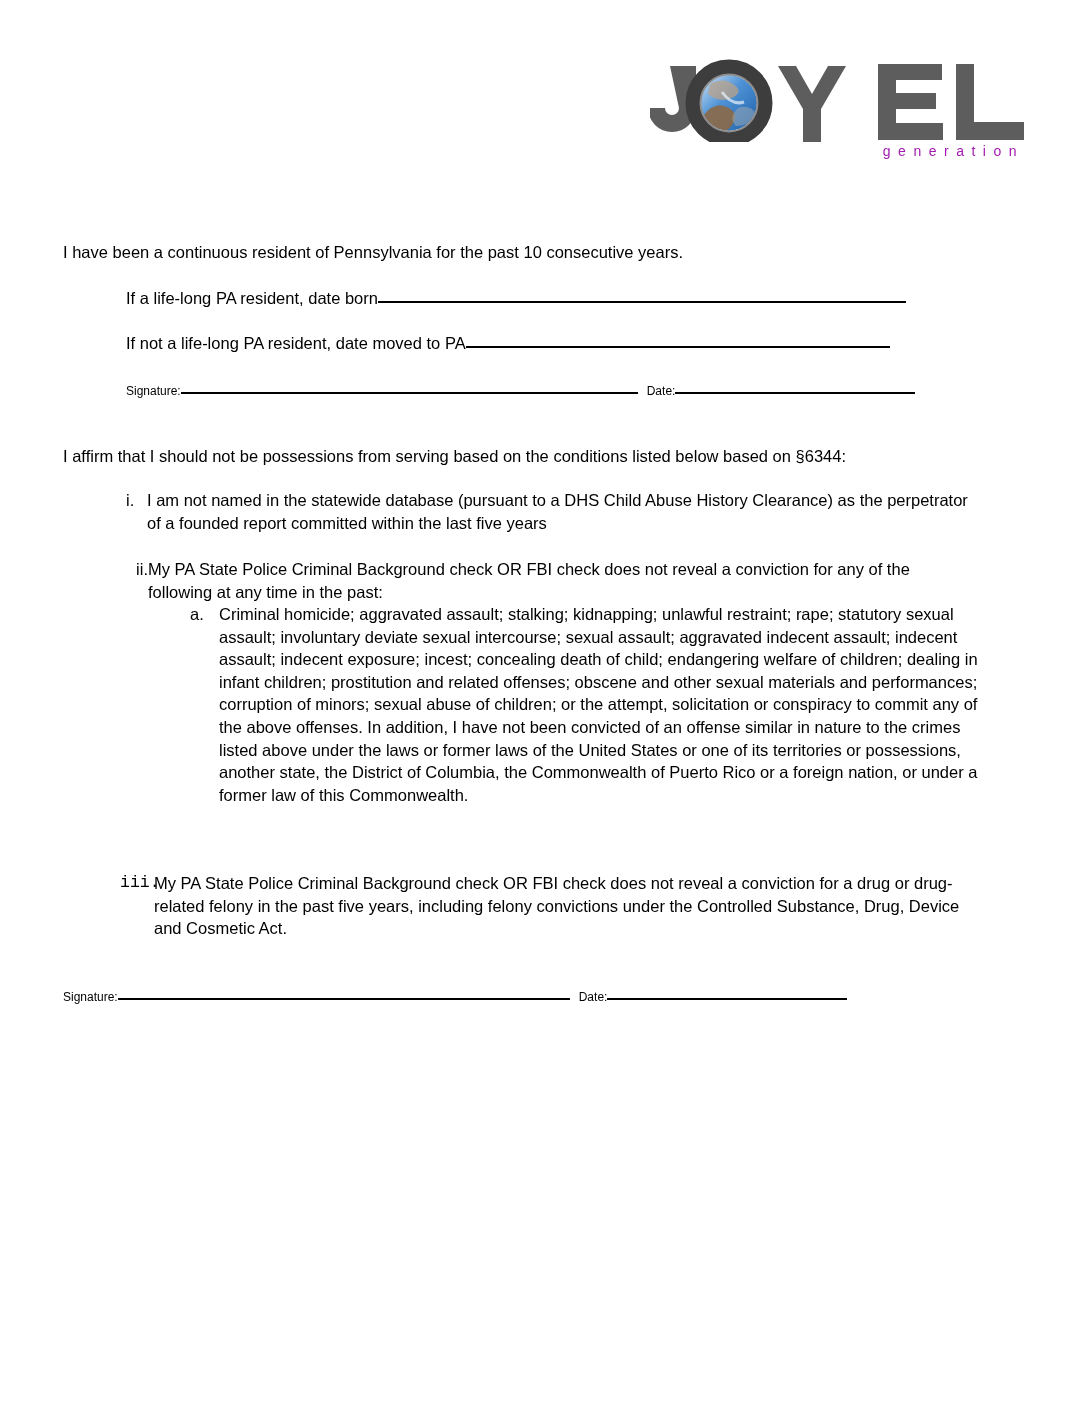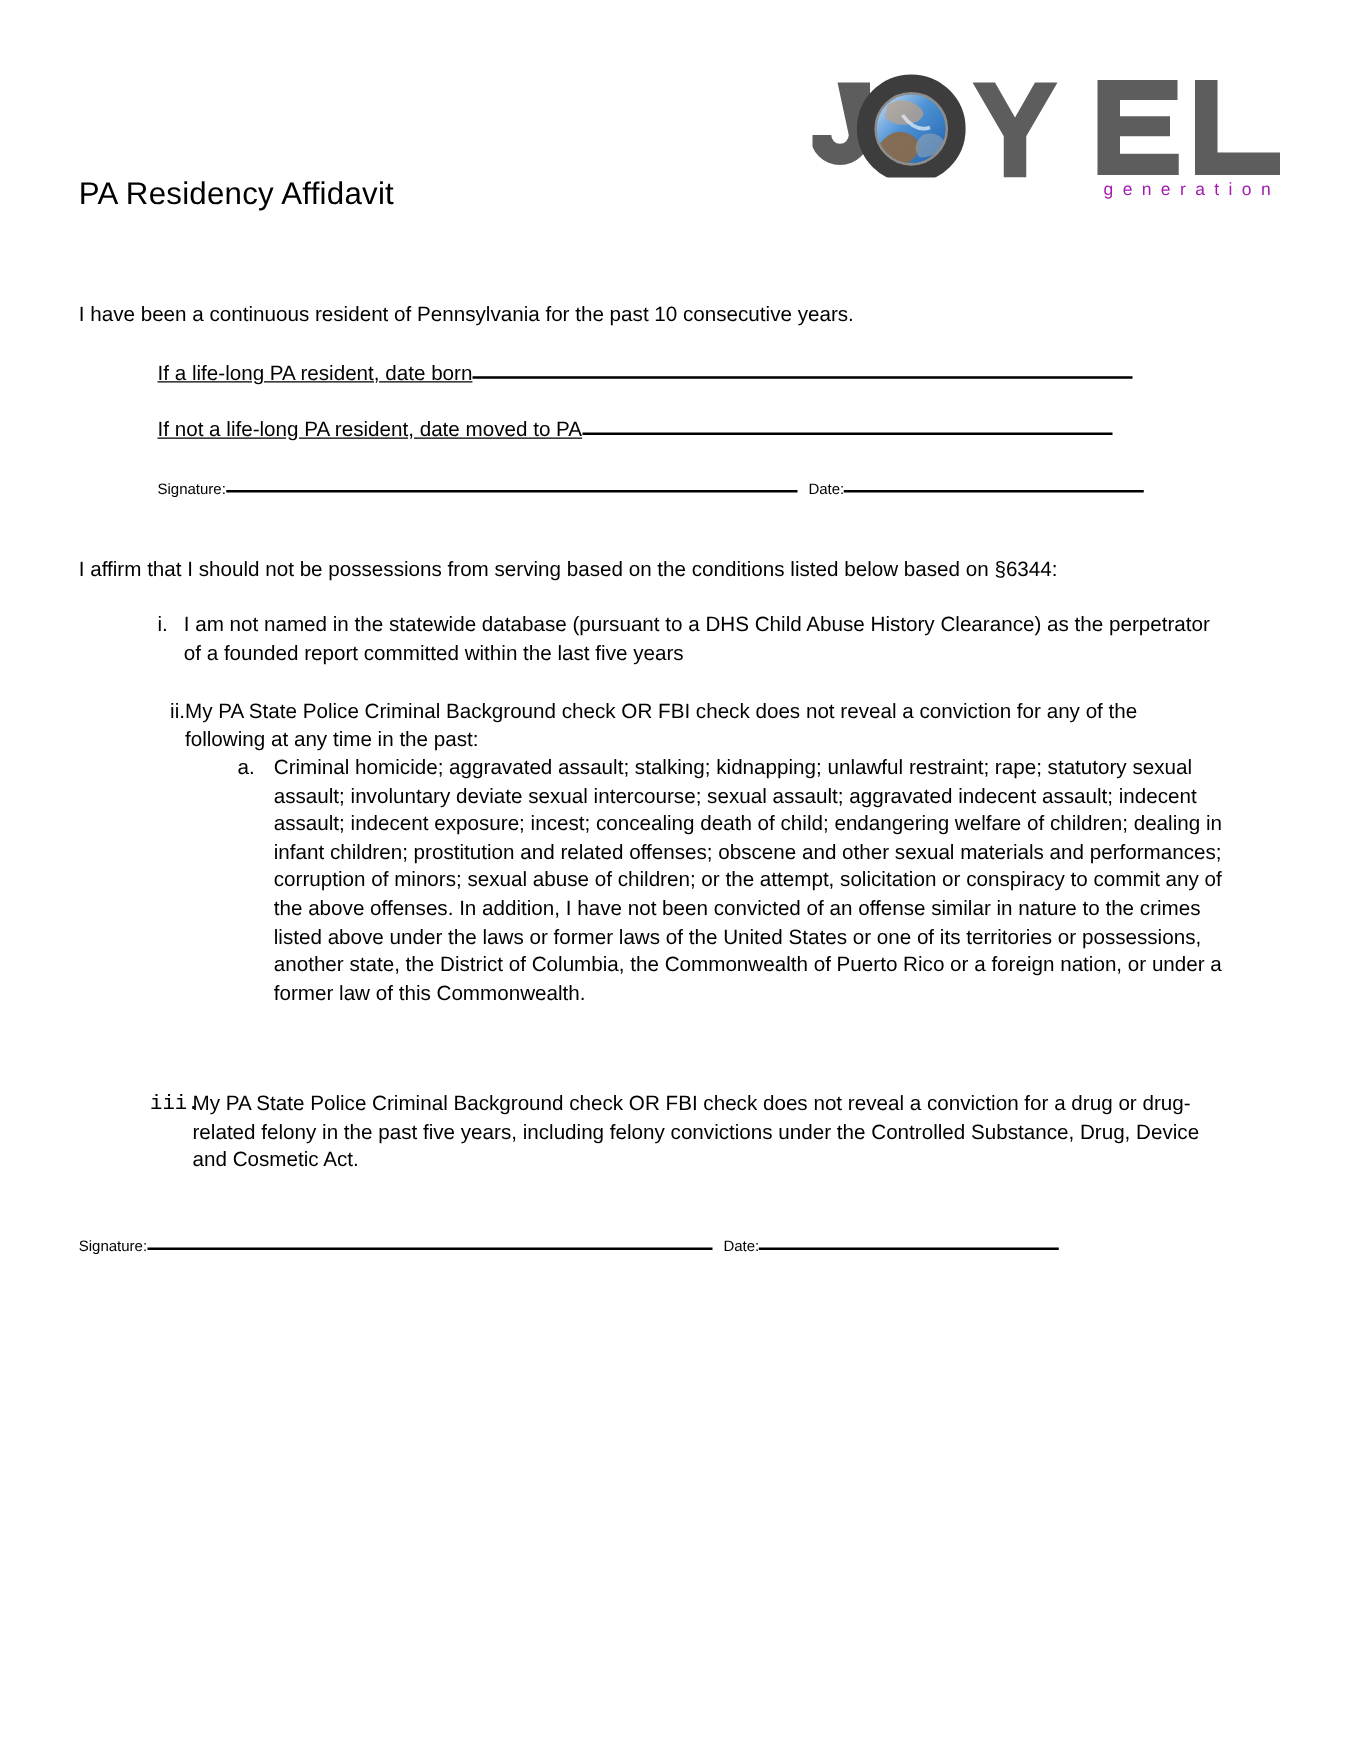--- a/index.html
+++ b/index.html
@@ -83,21 +83,20 @@
     line-height: 21px;
     color: #000;
     white-space: nowrap;
   }
 
   .blockline {
     position: absolute;
     font-size: 16.5px;
     line-height: 21px;
     white-space: nowrap;
-    text-decoration: underline;
   }
 
   .fill-line {
     display: inline-block;
     border-bottom: 2px solid #000;
     height: 14px;
     vertical-align: baseline;
     margin-bottom: 1px;
   }
 
@@ -144,21 +143,20 @@
     white-space: nowrap;
   }
 </style>
 </head>
 <body>
 
 <div class="page">
 
   <div class="header">
 
-    <h1 class="doc-title">PA Residency Affidavit</h1>
 
     <div class="logo">
       <svg class="logo-mark" viewBox="0 0 378 86" xmlns="http://www.w3.org/2000/svg">
         <defs>
           <clipPath id="globeclip">
             <circle cx="79" cy="47" r="28"></circle>
           </clipPath>
           <linearGradient id="oceang" x1="0" y1="0" x2="1" y2="1">
             <stop offset="0%" stop-color="#cfe4f7"></stop>
             <stop offset="42%" stop-color="#4f93d6"></stop>

